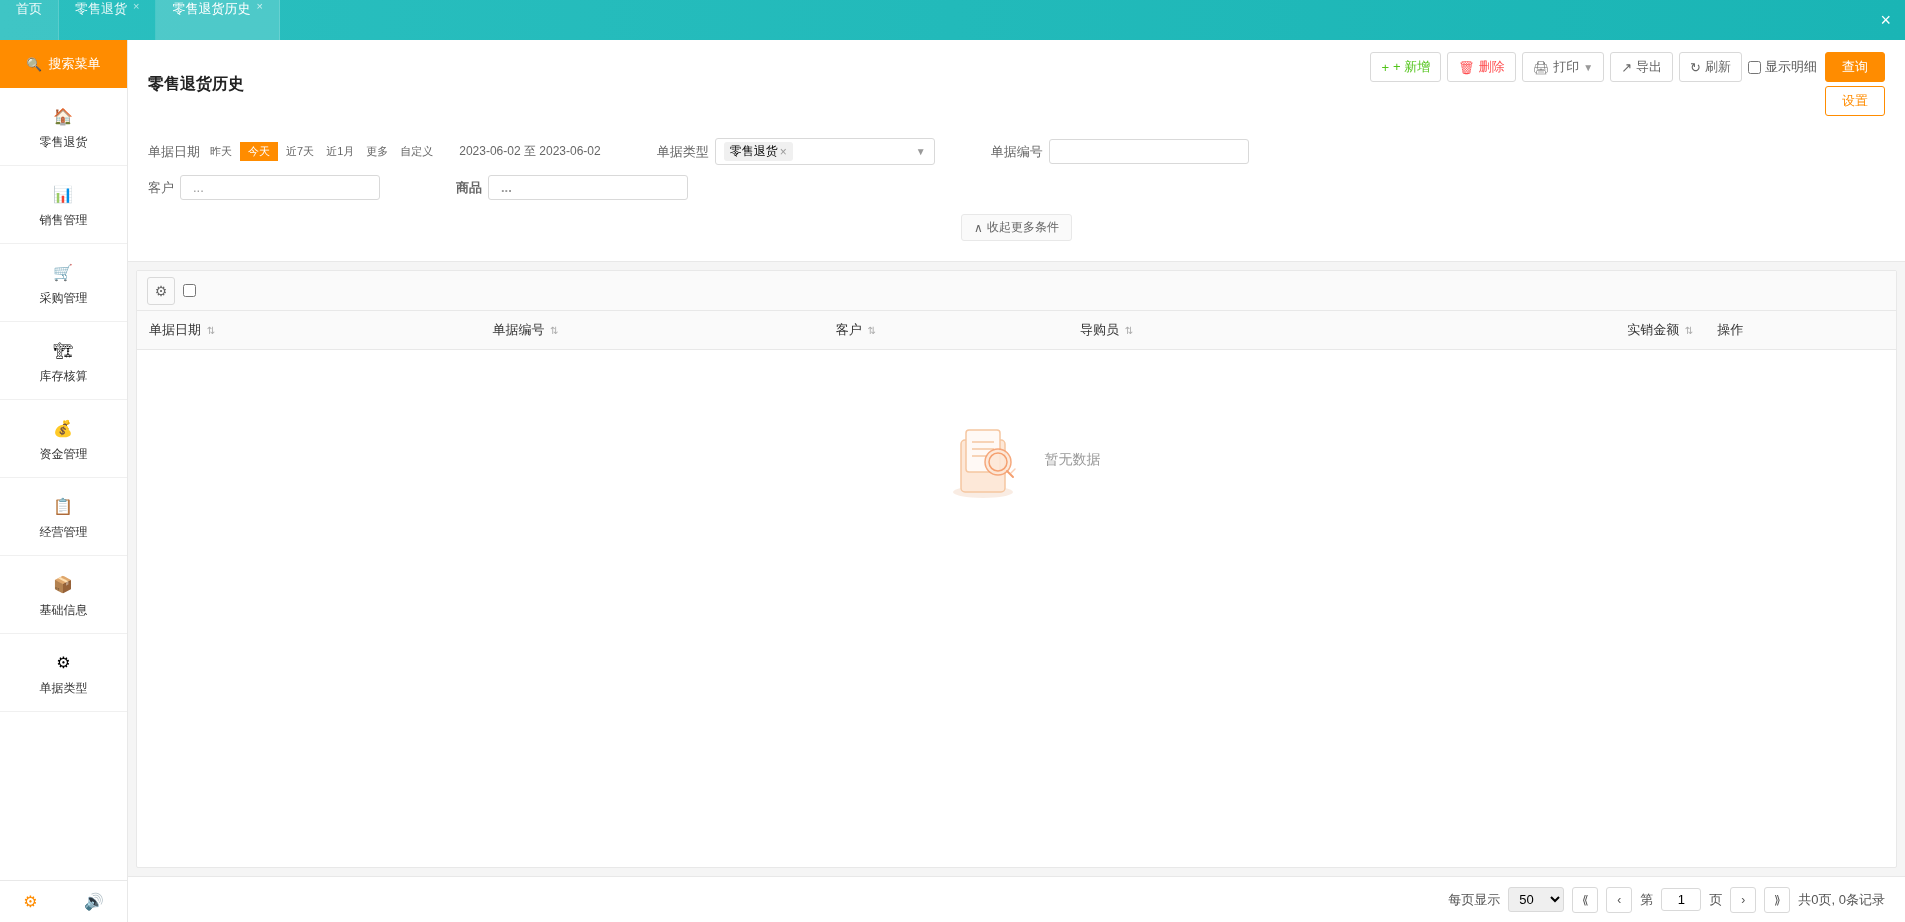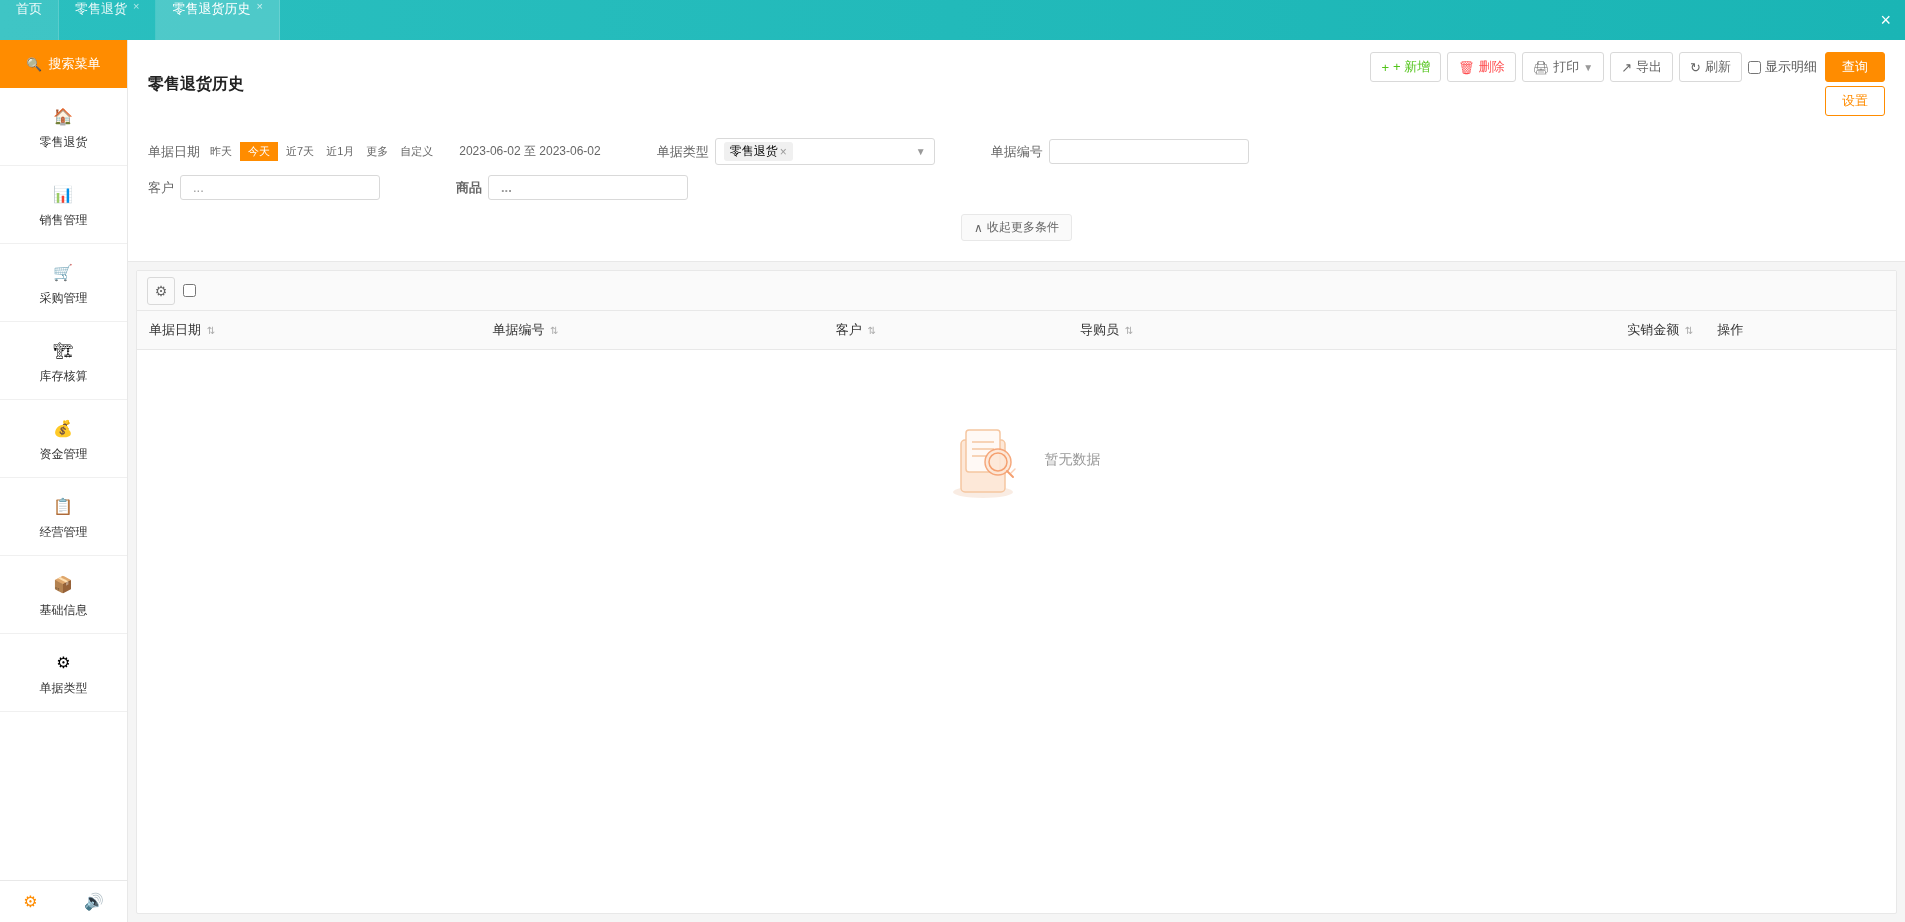--- a/index.html
+++ b/index.html
@@ -628,15 +628,31 @@
             <circle cx="65" cy="52" r="13" fill="#fde8d8" stroke="#f5a070" stroke-width="1.5" opacity="0.9"></circle>
             <circle cx="65" cy="52" r="9" fill="none" stroke="#f5a070" stroke-width="1.5"></circle>
             <line x1="74" y1="61" x2="80" y2="67" stroke="#f5a070" stroke-width="2" stroke-linecap="round"></line>
             <line x1="78" y1="63" x2="82" y2="59" stroke="#f5a070" stroke-width="1.5" stroke-linecap="round" opacity="0.5"></line>
           </svg>
           <span class="empty-text">暂无数据</span>
         </div>
       </div>
     </div>
 
+    <div class="pagination-bar">
+      <span>每页显示</span>
+      <select class="page-size-select">
+        <option value="20">20</option>
+        <option value="50" selected="">50</option>
+        <option value="100">100</option>
+      </select>
+      <div class="page-nav-btn">⟪</div>
+      <div class="page-nav-btn">‹</div>
+      <span>第</span>
+      <input class="page-input" type="text" value="1" style="">
+      <span>页</span>
+      <div class="page-nav-btn">›</div>
+      <div class="page-nav-btn">⟫</div>
+      <span>共0页, 0条记录</span>
+    </div>
 
   </div>
 </div>
 
 </body></html>

